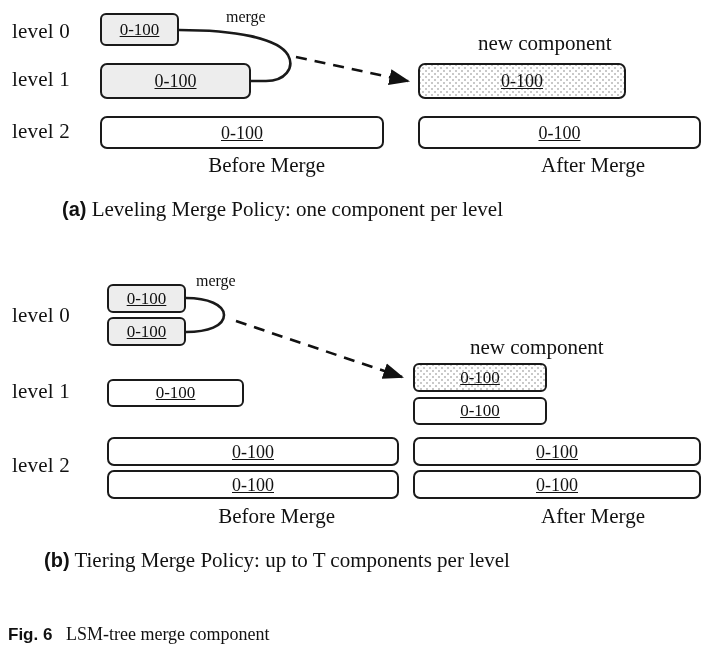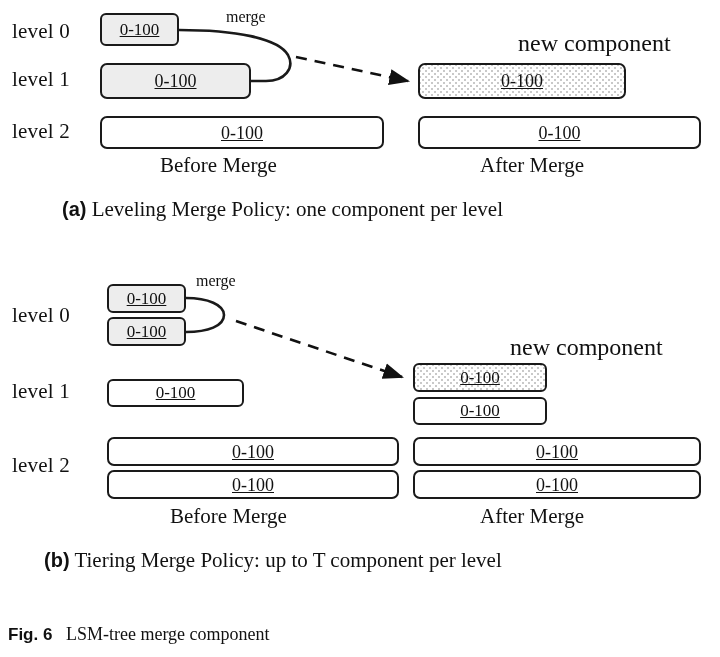--- a/index.html
+++ b/index.html
@@ -52,37 +52,36 @@
       radial-gradient(#c9c9c9 0.9px, transparent 1.0px);
     background-size: 6px 6px, 6px 6px;
     background-position: 0 0, 3px 3px;
   }
   .comp .val { position: relative; z-index: 2; text-decoration: underline; }
   .cap {
     position: absolute;
     font-size: 21px;
     line-height: 21px;
     white-space: nowrap;
-    text-align: left;
+    text-align: right;
     color: #111;
   }
   .merge-label {
     position: absolute;
     font-size: 16px;
     line-height: 21px;
     white-space: nowrap;
     color: #111;
   }
   .newcomp-label {
     position: absolute;
-    font-size: 24px;
-    line-height: 21px;
-    white-space: nowrap;
-    color: #111;
-    margin-left: 40px;
+    font-size: 21px;
+    line-height: 21px;
+    white-space: nowrap;
+    color: #111;
   }
   .subcap {
     position: absolute;
     font-size: 21px;
     line-height: 24px;
     white-space: nowrap;
     color: #111;
   }
   .subcap b { font-family: "Liberation Sans", sans-serif; font-size: 20px; }
   .figcap {
@@ -180,21 +179,21 @@
     <div class="comp" style="left:413px; top:437px; width:288px; height:29px;">
       <span class="val">0-100</span>
     </div>
     <div class="comp" style="left:413px; top:470px; width:288px; height:29px;">
       <span class="val">0-100</span>
     </div>
 
     <div class="cap" style="left:170px; top:506px; width:165px;">Before Merge</div>
     <div class="cap" style="left:480px; top:506px; width:165px;">After Merge</div>
 
-    <div class="subcap" style="left:44px; top:548px;"><b>(b)</b> <span>Tiering Merge Policy: up to T component per level</span></div>
+    <div class="subcap" style="left:44px; top:548px;"><b>(b)</b> <span>Tiering Merge Policy: up to T components per level</span></div>
   </div>
 
   <div class="figcap" style="left:8px; top:624px;"><span class="figno">Fig. 6</span>&nbsp;&nbsp;&nbsp;<span>LSM-tree merge component</span></div>
 
   <svg class="overlay" viewBox="0 0 720 657">
     <defs>
       <marker id="arrowA" markerWidth="9" markerHeight="9" refX="7.2" refY="3.4" orient="auto" markerUnits="strokeWidth">
         <path d="M0,0.3 L8,3.4 L0,6.5 z" fill="#111111"></path>
       </marker>
       <marker id="arrowB" markerWidth="9" markerHeight="9" refX="7.2" refY="3.4" orient="auto" markerUnits="strokeWidth">

